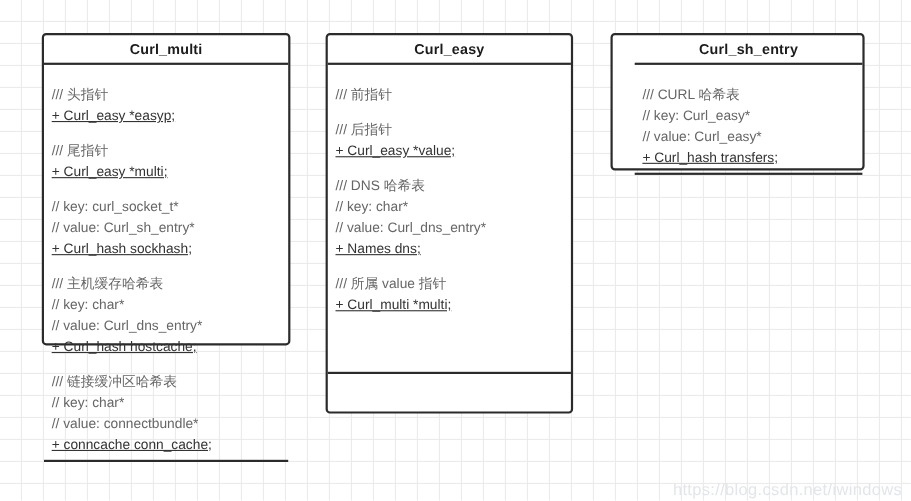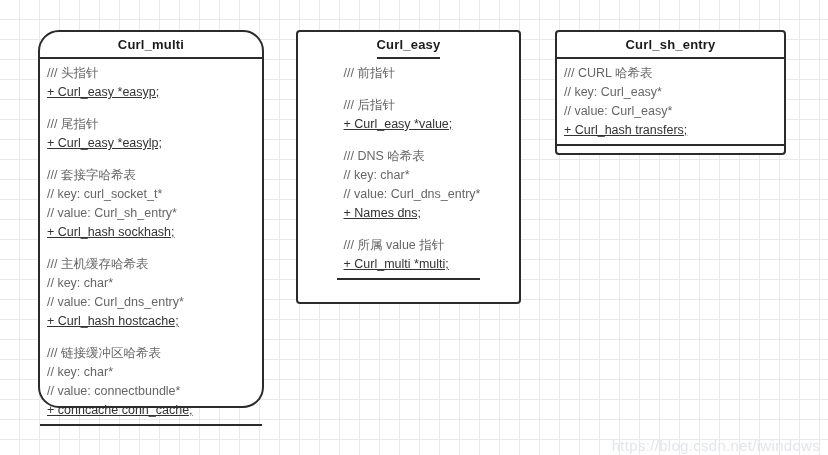--- a/index.html
+++ b/index.html
@@ -47,20 +47,21 @@
     border-bottom: 2px solid #2b2b2b;
     letter-spacing: 0.2px;
     white-space: nowrap;
   }
 
   .class-body {
     box-sizing: border-box;
     flex: 1 1 auto;
     padding: 5px 0 4px 7px;
     border-bottom: 2px solid #2b2b2b;
+    margin-top: 13px;
   }
 
   .class-footer {
     box-sizing: border-box;
     flex: 0 0 auto;
   }
 
   .line {
     font-size: 12.5px;
     line-height: 19px;
@@ -78,39 +79,38 @@
   .line.blank {
     height: 13px;
     line-height: 13px;
   }
 
   
   #box-curl-multi {
     left: 38px;
     top: 30px;
     width: 226px;
-    height: 378px;
-    border-radius: 21px;
+    height: 284px;
   }
   #box-curl-multi .class-footer { height: 34px; }
 
   #box-curl-easy {
     left: 296px;
     top: 30px;
     width: 225px;
-    height: 274px;
-    align-items: center;
+    height: 346px;
   }
   #box-curl-easy .class-footer { height: 34px; }
 
   #box-curl-sh-entry {
     left: 555px;
     top: 30px;
     width: 231px;
     height: 125px;
+    padding-left: 20px;
   }
   #box-curl-sh-entry .class-footer { height: 32px; }
 
   
   .watermark {
     position: absolute;
     right: 8px;
     bottom: 1px;
     font-size: 15px;
     color: #e2e6ea;
@@ -124,23 +124,22 @@
 
 <div class="canvas">
 
   <div class="class-box" id="box-curl-multi">
     <div class="class-title">Curl_multi</div>
     <div class="class-body">
         <div class="line comment">/// 头指针</div>
         <div class="line member">+ Curl_easy *easyp;</div>
         <div class="line blank">&nbsp;</div>
         <div class="line comment">/// 尾指针</div>
-        <div class="line member">+ Curl_easy *easylp;</div>
+        <div class="line member">+ Curl_easy *multi;</div>
         <div class="line blank">&nbsp;</div>
-        <div class="line comment">/// 套接字哈希表</div>
         <div class="line comment">// key:  curl_socket_t*</div>
         <div class="line comment">// value:  Curl_sh_entry*</div>
         <div class="line member">+ Curl_hash sockhash;</div>
         <div class="line blank">&nbsp;</div>
         <div class="line comment">/// 主机缓存哈希表</div>
         <div class="line comment">// key:  char*</div>
         <div class="line comment">// value:  Curl_dns_entry*</div>
         <div class="line member">+ Curl_hash hostcache;</div>
         <div class="line blank">&nbsp;</div>
         <div class="line comment">/// 链接缓冲区哈希表</div>

